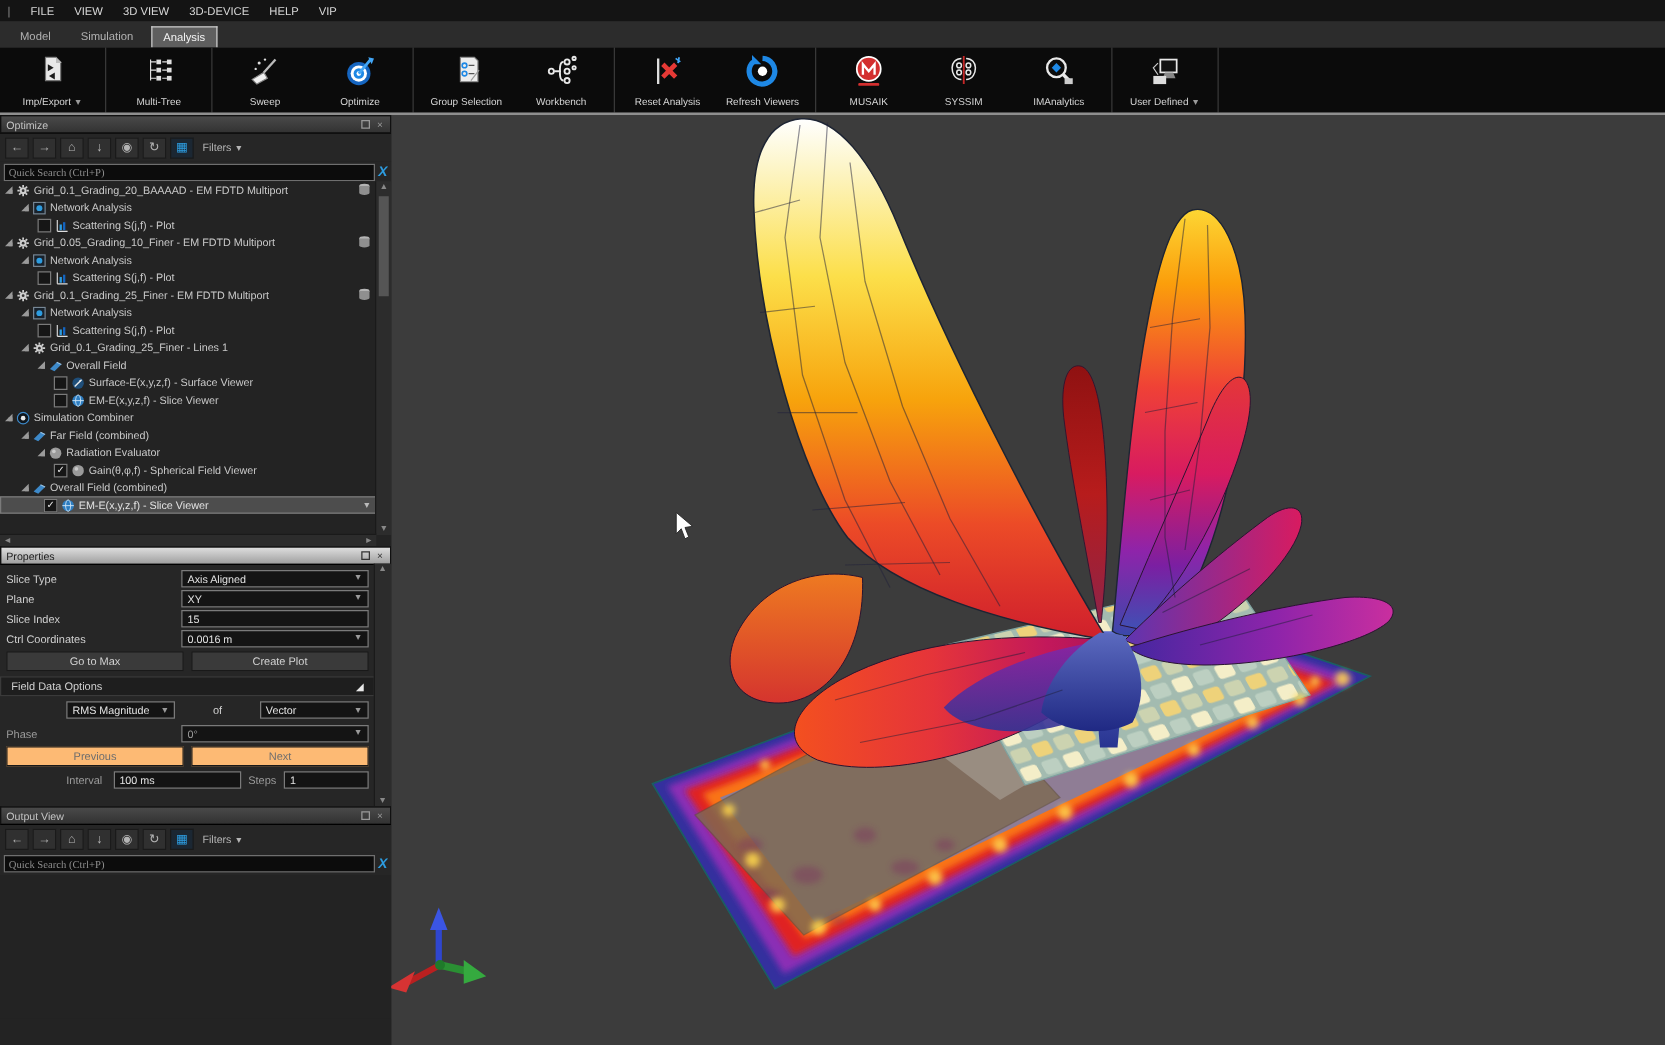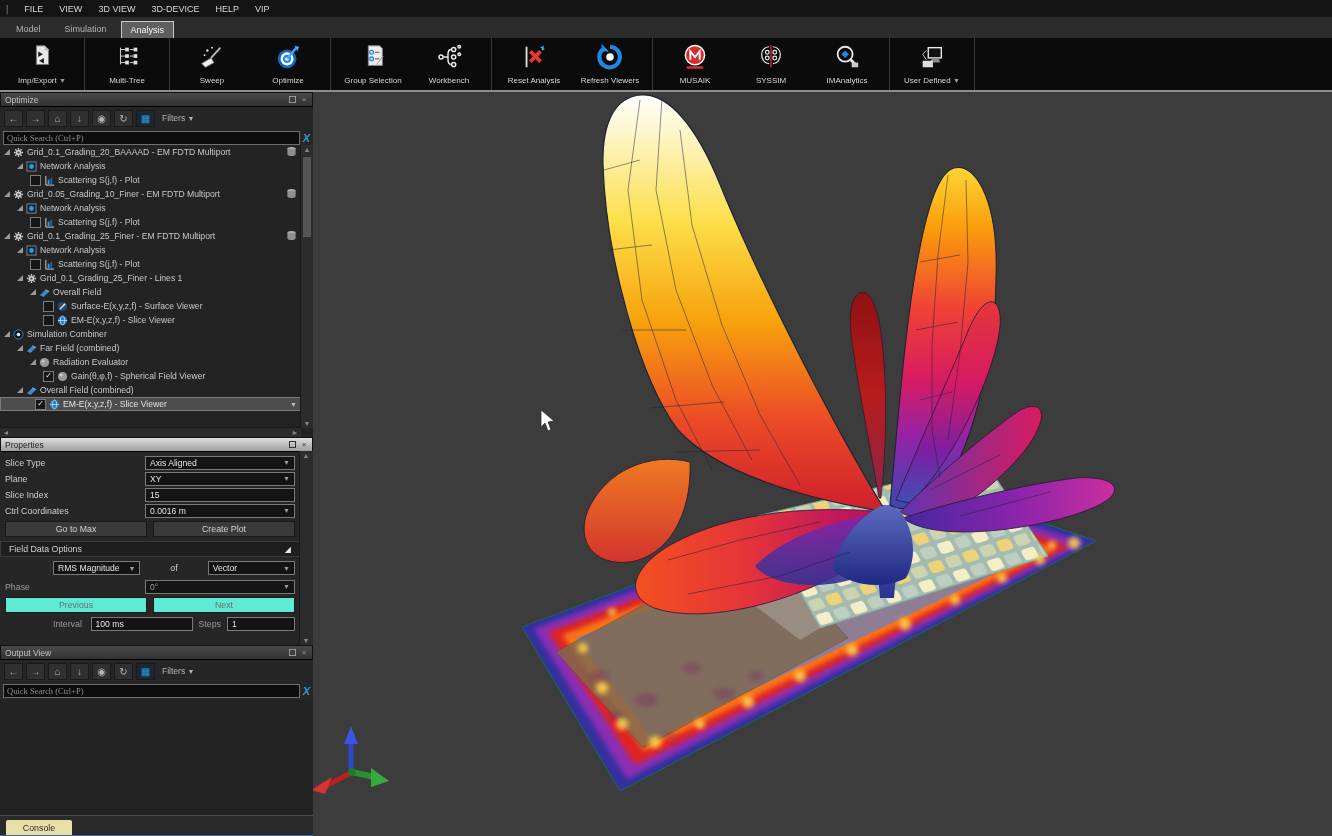--- a/index.html
+++ b/index.html
@@ -63,21 +63,21 @@
   #propbody{position:absolute;left:0;top:14px;right:13px;bottom:0;padding:3px 0 0 0;}
   .prow{display:flex;align-items:center;height:15px;margin:1px 5px;}
   .plabel{width:140px;font-size:8.8px;color:#cfcfcf;}
   .pctl{flex:1;display:flex;}
   .sel,.inp{flex:1;height:12px;background:#141414;border:1px solid #7a7a7a;color:#e2e2e2;font-size:8.6px;
             display:flex;align-items:center;padding:0 4px;font-family:"Liberation Sans",sans-serif;}
   .sel .dd{margin-left:auto;color:#9a9a9a;font-size:7px;}
   .btnrow{display:flex;gap:6px;margin:3px 5px;}
   .btn{flex:1;height:14px;background:#3a3a3a;border:1px solid #191919;color:#d2d2d2;font-size:8.8px;
        display:flex;align-items:center;justify-content:center;}
-  .btn.dis{color:#6e6e6e;background:#5eead4;}
+  .btn.dis{color:#6e6e6e;background:#fdba74;}
   .sechead{height:14px;margin-top:4px;background:#1e1e1e;border:1px solid #3a3a3a;display:flex;align-items:center;
            padding:0 8px;font-size:8.8px;color:#d0d0d0;}
   .sechead .tri{margin-left:auto;color:#e8e8e8;font-size:8px;}
   .fdorow{display:flex;align-items:center;margin:4px 5px;gap:6px;padding-left:48px;}
   .fdorow .of{font-size:8.8px;color:#cfcfcf;flex:none;padding:0 24px;}
   .pvscroll{position:absolute;right:0;top:14px;width:13px;bottom:0;background:#2c2c2c;border-left:1px solid #1a1a1a;}
   
   #consolestrip{position:absolute;left:0;top:723px;width:313px;height:21px;background:#2a2a2a;border-top:1px solid #4a4a4a;}
   #consoletab{position:absolute;left:6px;bottom:2px;width:66px;height:15px;background:#eadfa6;color:#2a2a2a;
               font-size:8.8px;display:flex;align-items:center;justify-content:center;border-radius:2px 2px 0 0;}
@@ -669,24 +669,20 @@
           <div class="pti">↻</div>
           <div class="pti blue">▦</div>
           <span class="filters">Filters <span style="font-size:7px;">▼</span></span>
         </div>
       <div class="searchrow">
         <input class="search" placeholder="Quick Search (Ctrl+P)" style="">
         <span class="bluex">X</span>
       </div>
     </div>
 
-    <div id="consolestrip">
-      <div id="consoletab">Console</div>
-      <div id="consoleline"></div>
-    </div>
   </div>
 
   <div id="viewport">
     <svg width="1019" height="744" viewBox="313 92 1019 744">
       <defs>
         <filter id="soft" x="-40%" y="-40%" width="180%" height="180%">
             <feGaussianBlur stdDeviation="2.6"></feGaussianBlur>
           </filter>
         <filter id="soft2" x="-40%" y="-40%" width="180%" height="180%">
             <feGaussianBlur stdDeviation="4"></feGaussianBlur>

